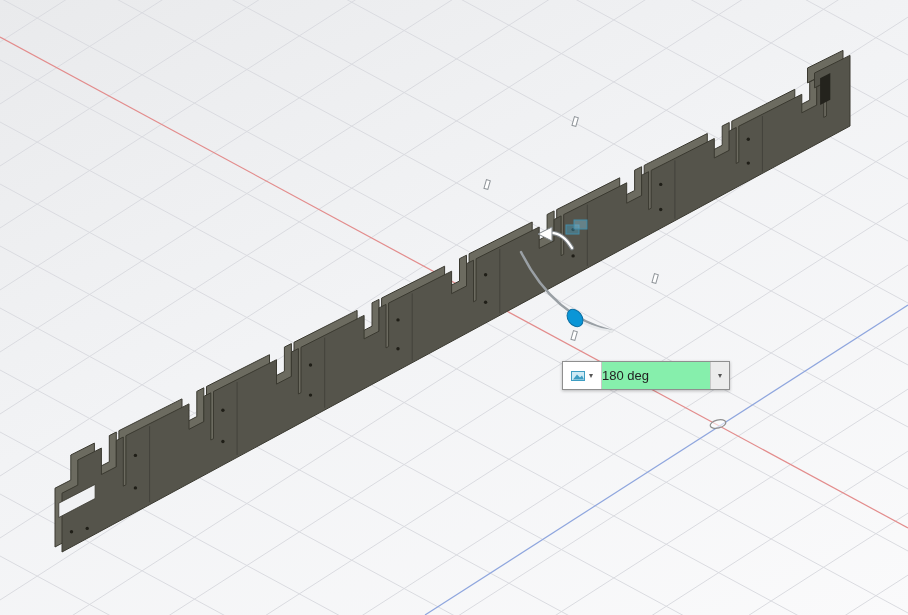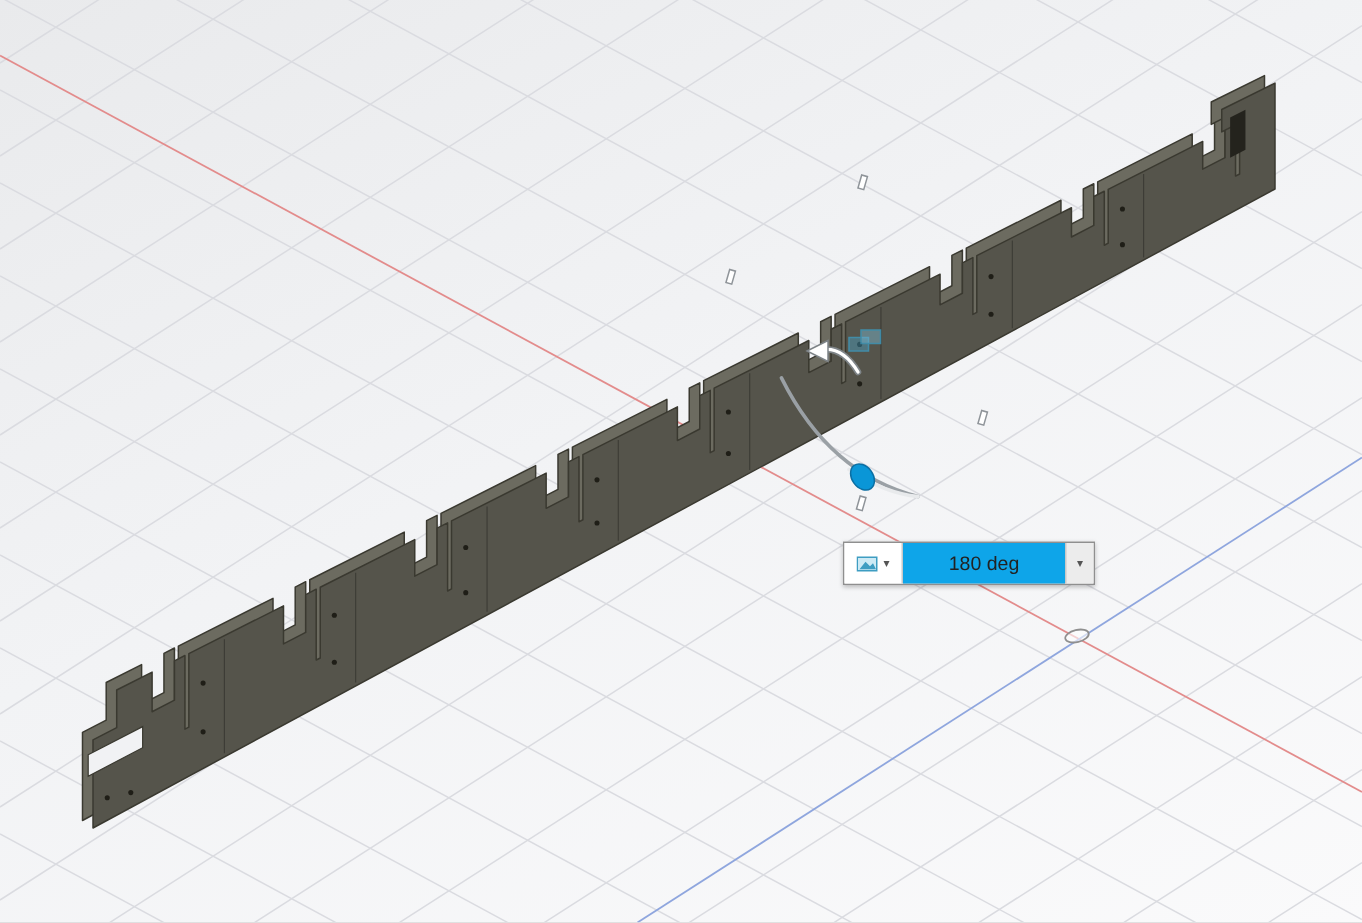--- a/index.html
+++ b/index.html
@@ -9,22 +9,22 @@
     font-family:"Liberation Sans",sans-serif;
   }
   #scene{position:absolute;left:0;top:0;}
   .hud{
     position:absolute;left:562px;top:361px;height:27px;display:flex;align-items:stretch;
     border:1px solid #8f8f8f;background:#fff;box-shadow:0 1px 3px rgba(0,0,0,.25);
   }
   .hud-cell{display:flex;align-items:center;justify-content:center;}
   .hud-icon-cell{width:38px;gap:3px;background:#fff;border-right:1px solid #c8c8c8;cursor:pointer;}
   .hud-input{
-    width:108px;border:none;outline:none;background:#0ea5e9;color:#222;
-    font:13px "Liberation Sans",sans-serif;text-align:center;padding:0;
+    width:108px;border:none;outline:none;background:#86efac;color:#222;
+    font:13px "Liberation Sans",sans-serif;text-align:left;padding:0;
   }
   .hud-dd{width:18px;background:#ececec;border-left:1px solid #c8c8c8;cursor:pointer;}
   .caret{font-size:8px;color:#555;line-height:1;}
 </style>
 </head>
 <body>
 
 <div id="stage">
   <svg id="scene" width="908" height="615" viewBox="0 0 908 615">
 

